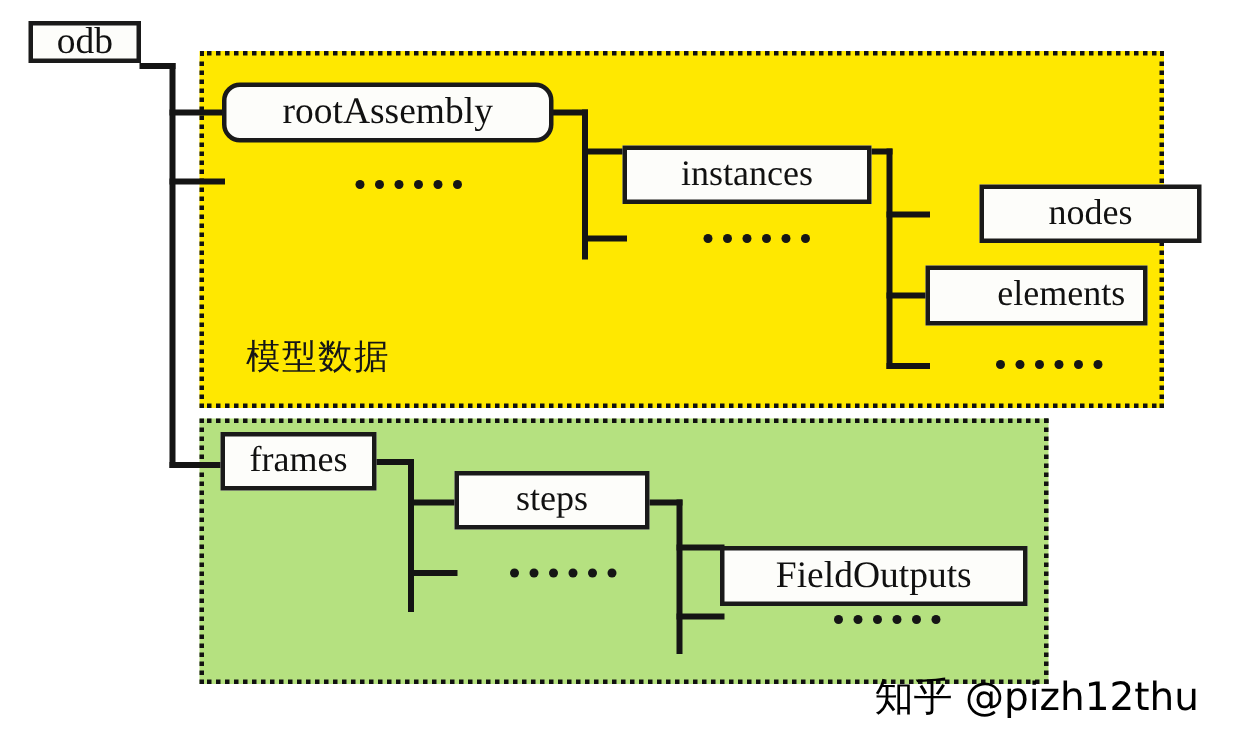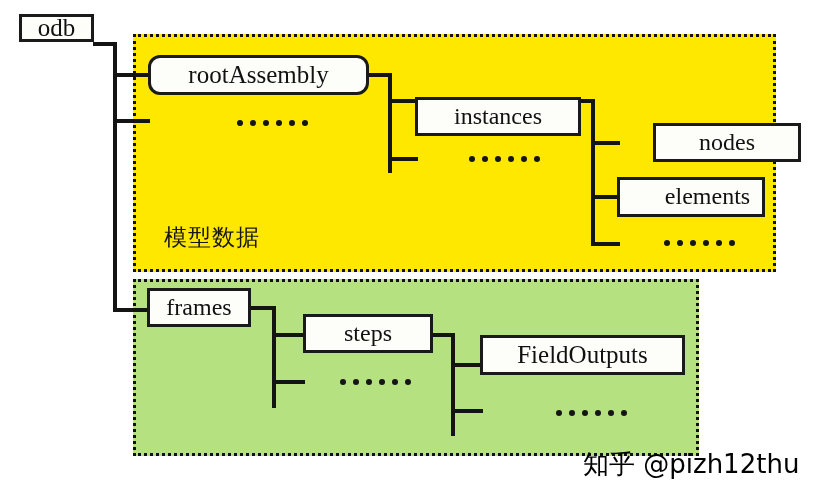--- a/index.html
+++ b/index.html
@@ -53,21 +53,21 @@
     display: block;
     transform: translateY(-1px);
   }
   #node-odb      { left: 19px;  top: 14px;  width: 75px;  height: 28px; font-size: 25px; }
   #node-root     { left: 148px; top: 55px;  width: 221px; height: 40px; font-size: 25px; border-radius: 12px; }
   #node-inst     { left: 415px; top: 81px;  width: 166px; height: 39px; font-size: 24px; margin-top: 16px; }
   #node-nodes    { left: 653px; top: 123px; width: 148px; height: 39px; font-size: 24px; }
   #node-elements { left: 617px; top: 177px; width: 148px; height: 40px; font-size: 24px; padding-left: 33px; }
   #node-steps    { left: 147px; top: 288px; width: 104px; height: 39px; font-size: 24px; }
   #node-frames   { left: 303px; top: 314px; width: 130px; height: 39px; font-size: 24px; }
-  #node-field    { left: 480px; top: 335px; width: 205px; height: 40px; font-size: 25px; }
+  #node-field    { left: 480px; top: 364px; width: 205px; height: 40px; font-size: 25px; }
 
   
   .wire {
     position: absolute;
     background: #141414;
     z-index: 5;
   }
   .wire.h { height: 4px; }
   .wire.v { width: 4px; }
 

